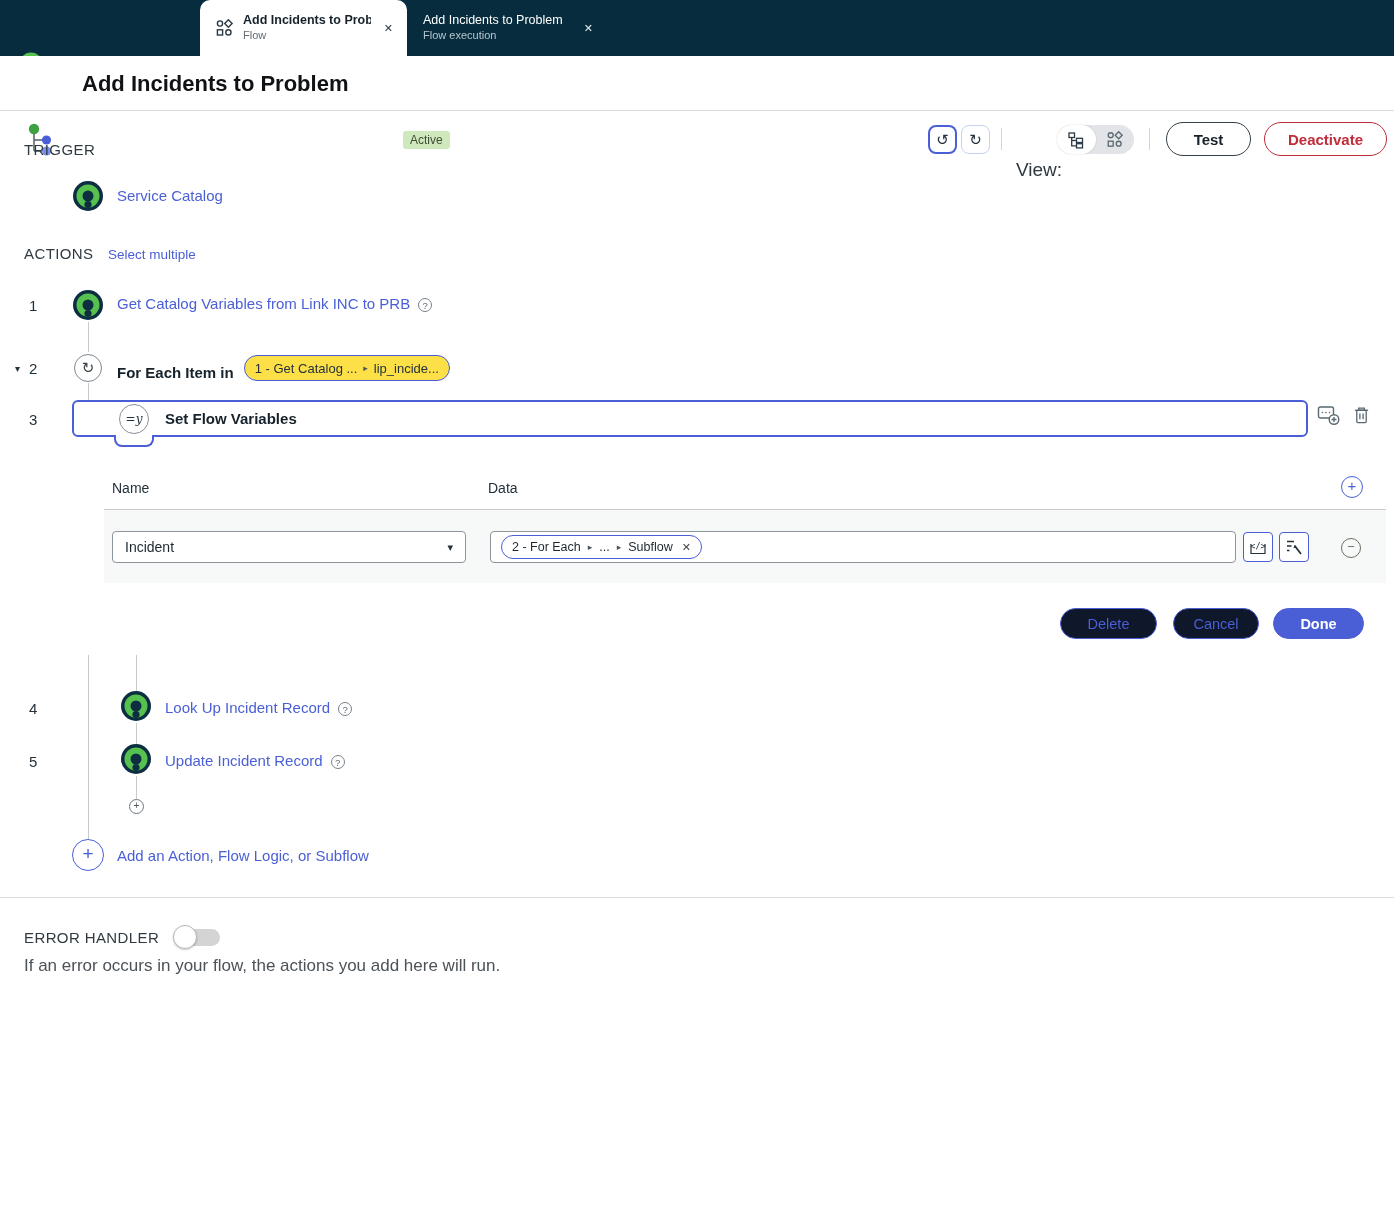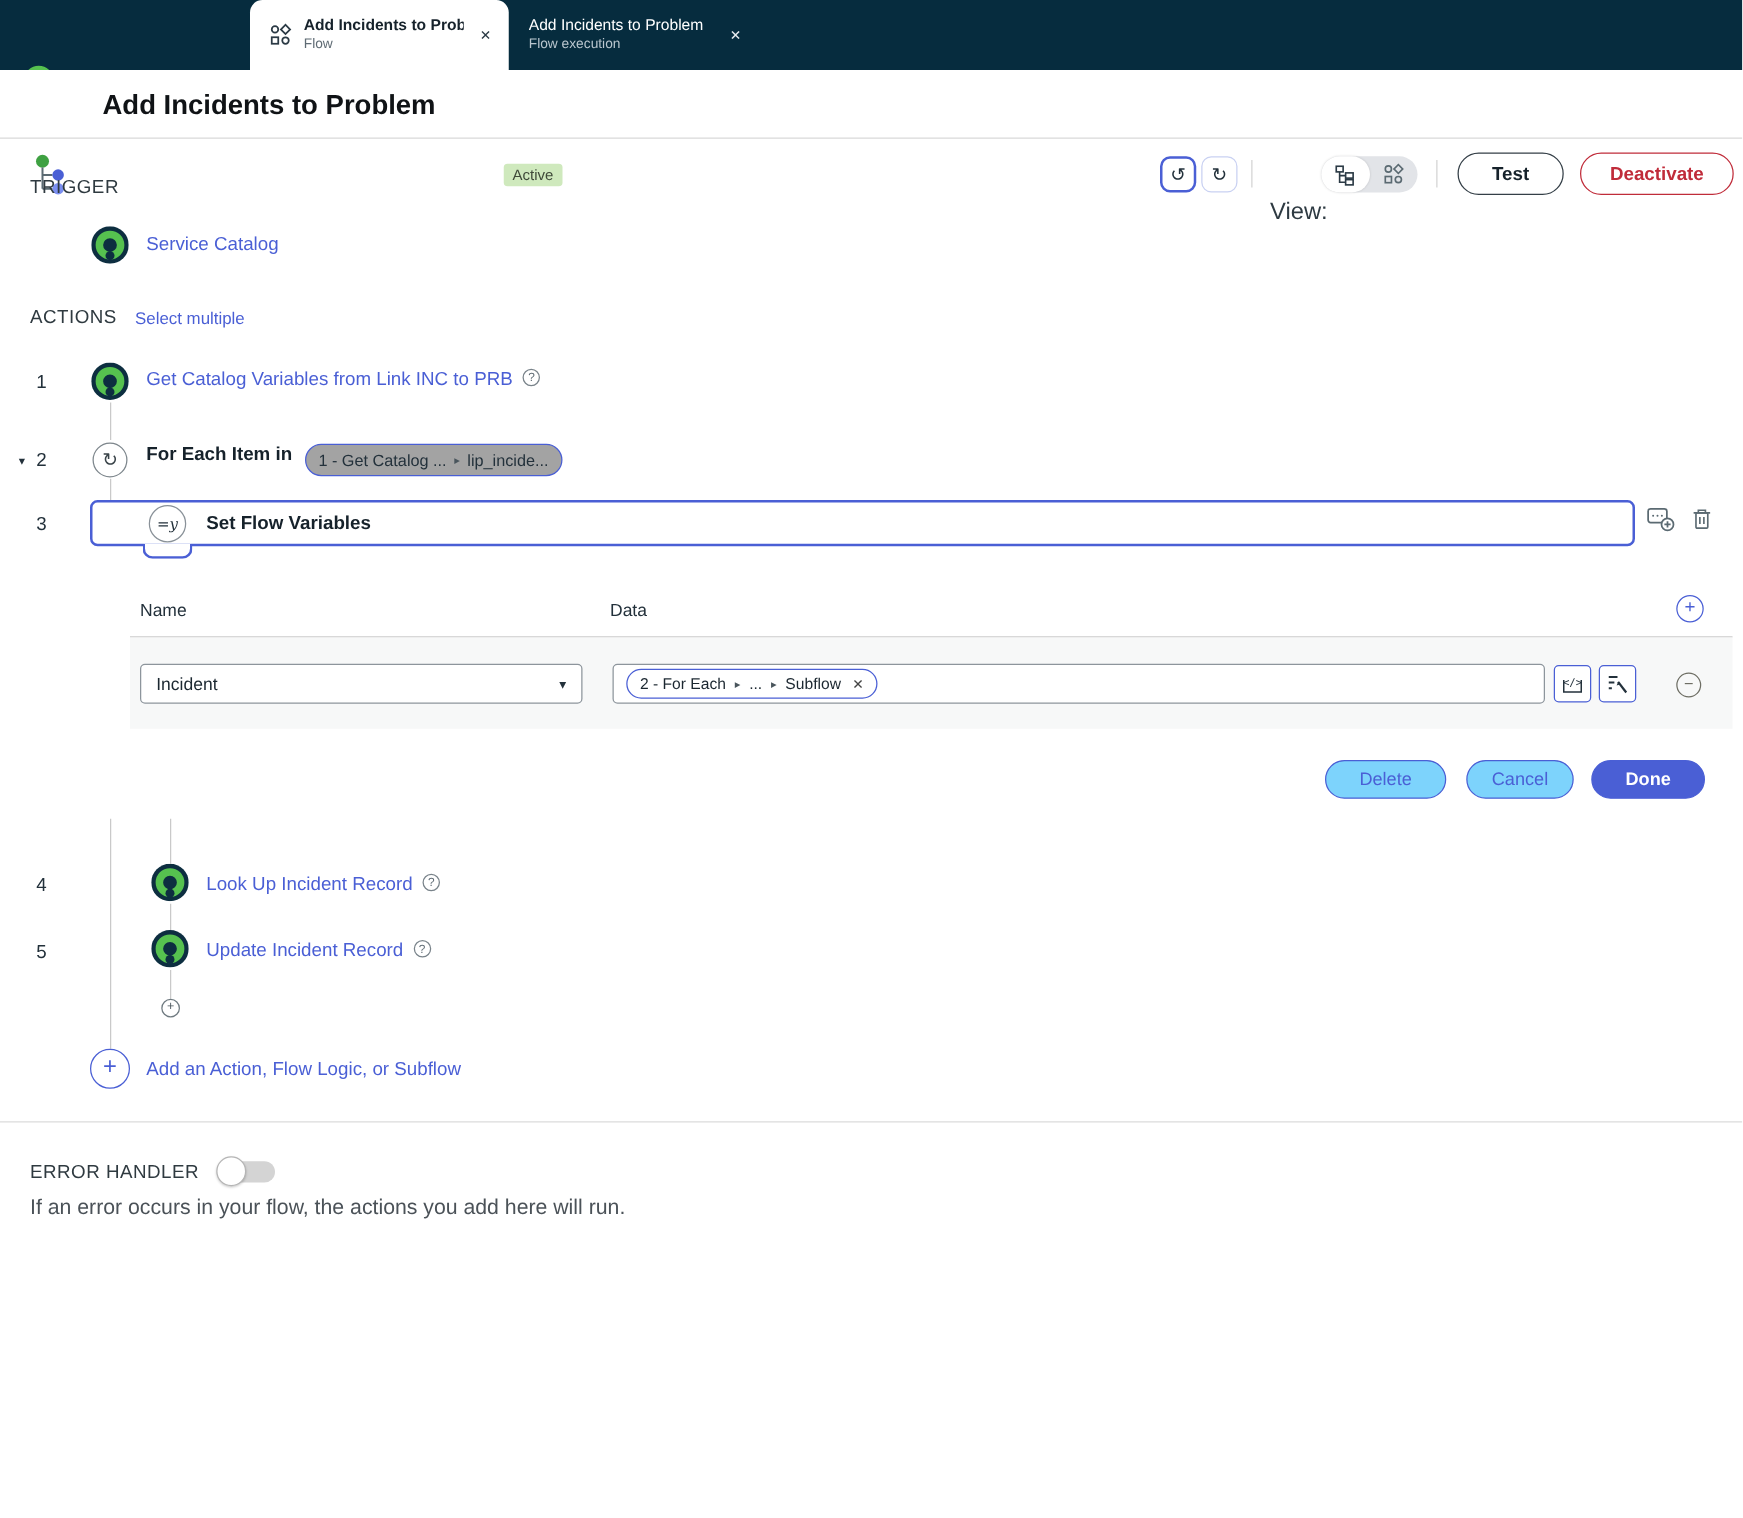--- a/index.html
+++ b/index.html
@@ -41,29 +41,29 @@
            display:flex;align-items:center;justify-content:center;font-size:15px;font-weight:700;cursor:pointer;}
   .test-btn{left:1166px;top:66px;width:85px;border:1.5px solid #343f47;color:#16222b;}
   .deactivate-btn{left:1264px;top:66px;width:123px;border:1.5px solid #c02c3a;color:#c02c3a;}
 
   
   .section-label{font-size:15px;font-weight:500;color:#2f3a40;letter-spacing:.4px;}
   .blue-link{color:#4a5fd5;font-size:15px;cursor:pointer;text-decoration:none;}
   .small-link{color:#4a5fd5;font-size:13.5px;cursor:pointer;}
   .stepnum{font-size:15px;color:#23313b;}
   .vline{position:absolute;width:1px;background:#c9c9c9;}
-  .row{position:absolute;display:flex;align-items:flex-start;gap:8px;}
+  .row{position:absolute;display:flex;align-items:flex-end;gap:8px;}
   .help{width:14px;height:14px;border-radius:50%;border:1px solid #79838a;box-sizing:border-box;
         font-size:9.5px;color:#5f6b74;display:flex;align-items:center;justify-content:center;cursor:pointer;}
   .loop-circle{position:absolute;left:74px;top:354px;width:28px;height:28px;border-radius:50%;border:1px solid #7d868c;
                background:#fff;box-sizing:border-box;display:flex;align-items:center;justify-content:center;
                font-size:15px;color:#3a4449;cursor:pointer;}
   .bold-label{font-size:15px;font-weight:700;color:#16222b;}
   .pill{display:flex;align-items:center;gap:6px;height:26px;border:1px solid #4a5fd5;border-radius:13px;
-        padding:0 10px;background:#a3a3a3;font-size:13px;color:#23313b;box-sizing:border-box;cursor:pointer;}
+        padding:0 10px;background:#fde047;font-size:13px;color:#23313b;box-sizing:border-box;cursor:pointer;}
   .pill .sep{font-size:9px;color:#49555c;}
   .expander{position:absolute;left:15px;top:363px;font-size:10px;color:#23313b;cursor:pointer;}
 
   
   .sel-box{position:absolute;left:72px;top:400px;width:1236px;height:37px;border:2px solid #4a5fd5;
            border-radius:6px;background:#fff;box-sizing:border-box;cursor:pointer;}
   .fv-icon{position:absolute;left:119px;top:404px;width:30px;height:30px;border-radius:50%;border:1px solid #8a9299;
            background:#fff;box-sizing:border-box;display:flex;align-items:center;justify-content:center;
            font-size:12px;font-style:italic;font-family:"DejaVu Serif",serif;color:#23313b;}
   .notch{position:absolute;left:114px;top:435px;width:40px;height:12px;background:#fff;
@@ -83,21 +83,21 @@
   .select .dd{font-size:11px;color:#23313b;}
   .data-input{position:absolute;left:490px;top:531px;width:746px;height:32px;border:1px solid #8d959c;border-radius:4px;
               background:#fff;box-sizing:border-box;display:flex;align-items:center;padding:0 4px;cursor:text;}
   .data-pill{display:flex;align-items:center;gap:7px;height:24px;border:1px solid #4a5fd5;border-radius:12px;
              padding:0 10px;margin-left:6px;font-size:12.5px;color:#1b2730;background:#fff;box-sizing:border-box;}
   .data-pill .x{font-size:11px;color:#444;cursor:pointer;margin-left:2px;}
   .iconbtn{position:absolute;top:532px;width:30px;height:30px;border:1.5px solid #4a5fd5;border-radius:4px;
            background:#fff;box-sizing:border-box;display:flex;align-items:center;justify-content:center;cursor:pointer;}
   .minus-btn{position:absolute;left:1341px;top:538px;width:20px;height:20px;border-radius:50%;border:1.5px solid #6e6e64;
              box-sizing:border-box;color:#6e6e64;font-size:13px;line-height:16px;text-align:center;cursor:pointer;}
-  .panel-btn{position:absolute;top:608px;height:31px;border-radius:16px;box-sizing:border-box;background:#7dd3fc;
+  .panel-btn{position:absolute;top:608px;height:31px;border-radius:16px;box-sizing:border-box;background:#0f172a;
              display:flex;align-items:center;justify-content:center;font-size:14.5px;cursor:pointer;}
   .outline-btn{border:1px solid #4a5fd5;color:#4a5fd5;}
   .solid-btn{background:#4a5fd5;color:#fff;font-weight:700;border:1px solid #4a5fd5;}
 
   .small-plus{position:absolute;left:129px;top:799px;width:15px;height:15px;border-radius:50%;border:1px solid #6f7a80;
               box-sizing:border-box;font-size:10px;line-height:12px;text-align:center;color:#49555c;cursor:pointer;}
   .big-plus{position:absolute;left:72px;top:839px;width:32px;height:32px;border-radius:50%;border:1.5px solid #4a5fd5;
             box-sizing:border-box;color:#4a5fd5;font-size:19px;font-weight:300;line-height:27px;text-align:center;cursor:pointer;}
 
   .section-line{position:absolute;left:0;top:897px;width:1394px;height:1px;background:#dcdcdc;}

